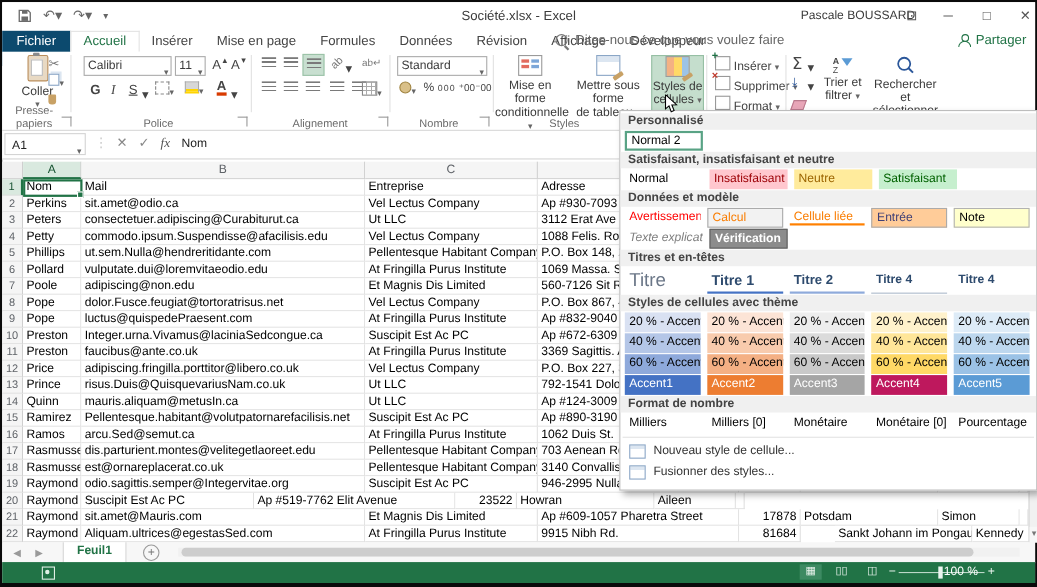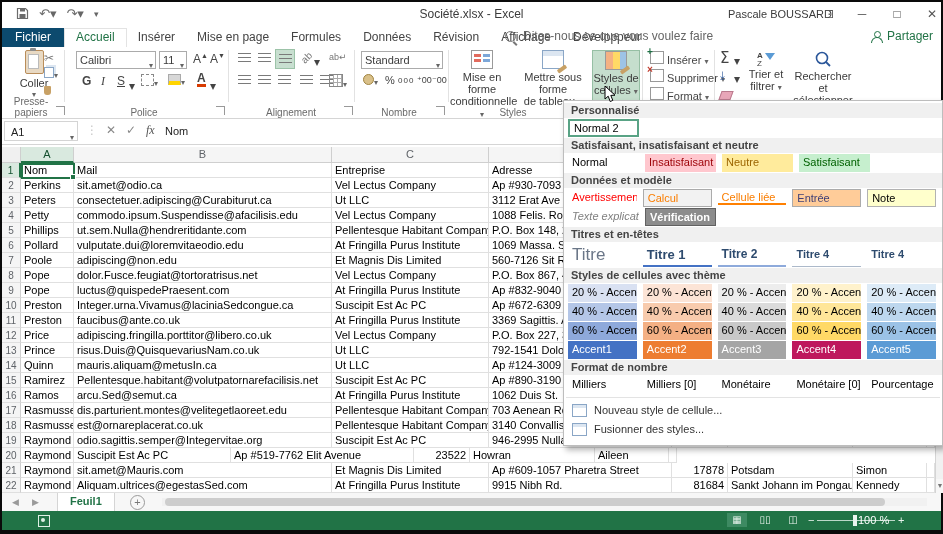--- a/index.html
+++ b/index.html
@@ -526,21 +526,21 @@
         <div class="cell" style="width: 74px;">Simon</div>
         <div class="cell" style="width: 8px;"></div>
       </div>
       <div class="grow">
         <div class="rn">22</div>
         <div class="cell" style="width: 53px;">Raymond</div>
         <div class="cell" style="width: 258px;">Aliquam.ultrices@egestasSed.com</div>
         <div class="cell" style="width: 157px;">At Fringilla Purus Institute</div>
         <div class="cell" style="width: 183px;">9915 Nibh Rd.</div>
         <div class="cell num" style="width: 56px;">81684</div>
-        <div class="cell" style="width: 125px;">Sankt Johann im Pongau</div>
+        <div class="cell" style="width: 125px; margin-left: 31px;">Sankt Johann im Pongau</div>
         <div class="cell" style="width: 74px;">Kennedy</div>
         <div class="cell" style="width: 8px;"></div>
       </div>
     </div>
   <div id="a1sel"></div>
 
   <div id="vscroll">
       <div class="btn">▼</div>
     </div>
 

